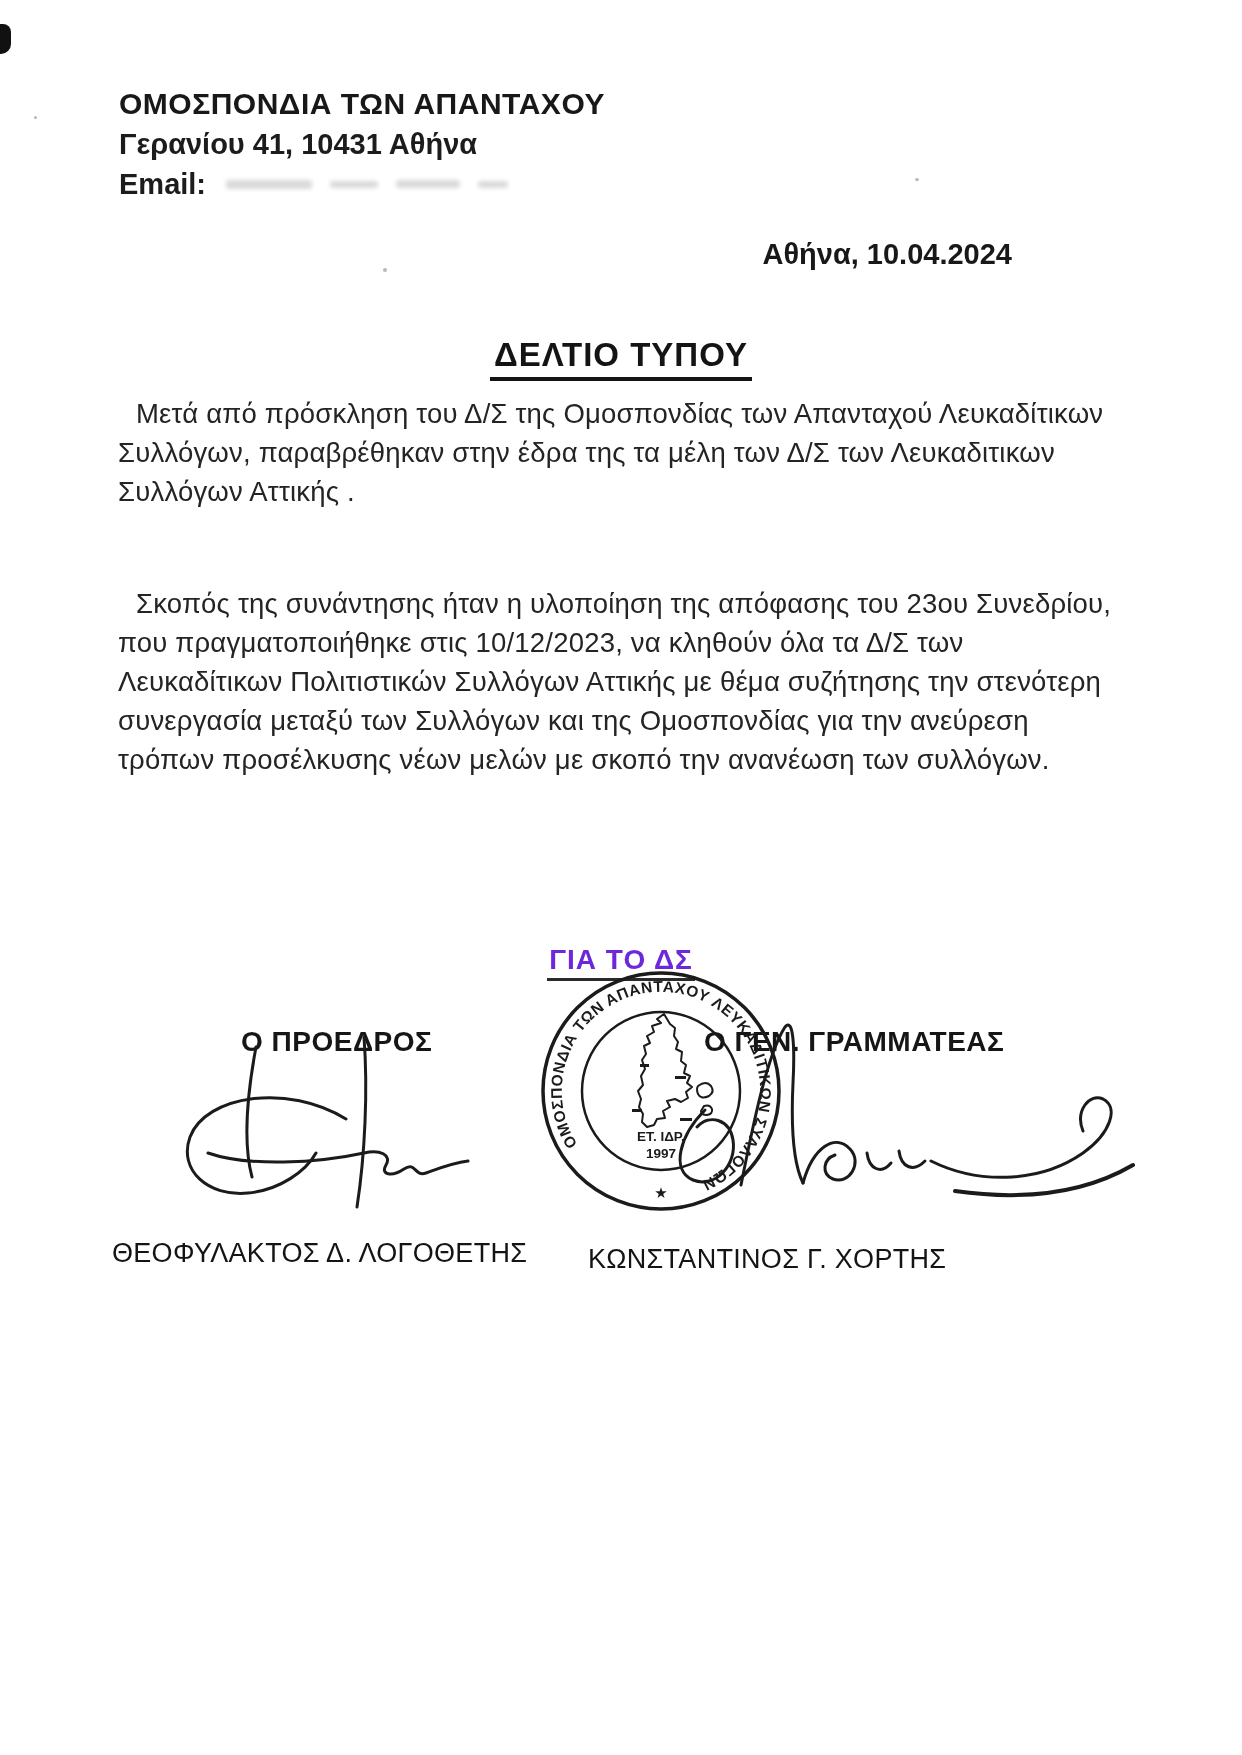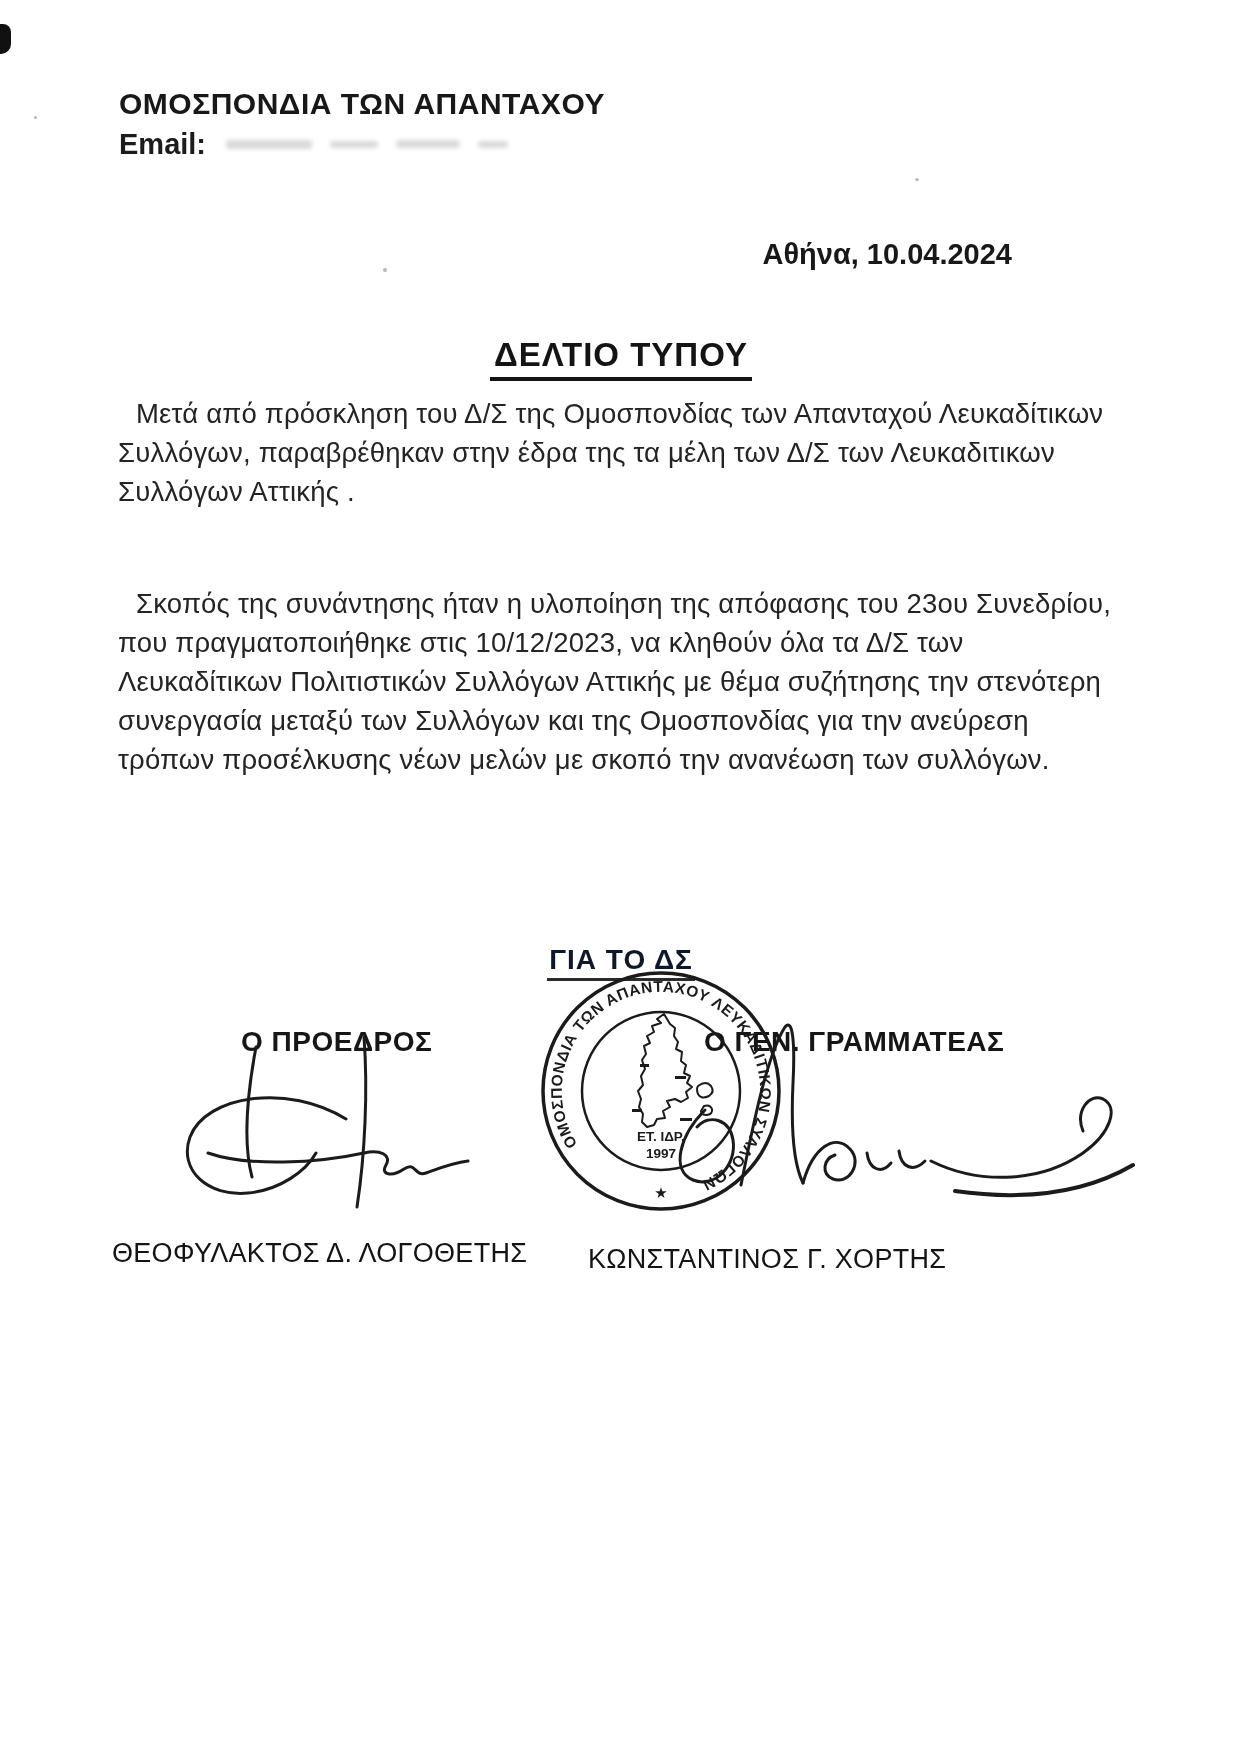--- a/index.html
+++ b/index.html
@@ -29,21 +29,21 @@
     left:118px;width:1012px;
     font-size:27.5px;line-height:39px;color:#242424;
     text-indent:18px;letter-spacing:.2px;
   }
   .para1{top:394px;}
   .para2{top:584px;}
   .for-board{
     left:0;top:944px;width:1242px;text-align:center;
   }
   .for-board span{
-    display:inline-block;font-size:28px;font-weight:bold;color:#0f172a;
+    display:inline-block;font-size:28px;font-weight:bold;color:#6d28d9;
     border-bottom:3px solid #2a2a2a;padding:0 2px 2px 2px;letter-spacing:1px;text-align:right;
   }
   .role{font-size:28px;font-weight:bold;color:#161616;letter-spacing:.5px;}
   .role-left{left:241px;top:1026px;}
   .role-right{left:704px;top:1026px;}
   .name{font-size:27px;font-weight:normal;color:#141414;letter-spacing:.3px;text-align:center;}
   .name-left{left:112px;top:1238px;}
   .name-right{left:588px;top:1244px;}
   .scan-mark{background:#111;}
   .speck{background:#7d7d7d;border-radius:50%;opacity:.55;}
@@ -55,20 +55,21 @@
 
 <div class="page">
 
   <div class="abs scan-mark" style="left:0;top:24px;width:11px;height:30px;border-radius:0 8px 10px 0;"></div>
   <div class="abs speck" style="left:915px;top:178px;width:4px;height:3px;"></div>
   <div class="abs speck" style="left:383px;top:268px;width:4px;height:4px;"></div>
   <div class="abs speck" style="left:34px;top:116px;width:3px;height:3px;"></div>
 
   <div class="abs letterhead">
     <div class="lh-bold">ΟΜΟΣΠΟΝΔΙΑ ΤΩΝ ΑΠΑΝΤΑΧΟΥ</div>
+    <div class="lh-addr">Γερανίου 41, 10431 Αθήνα</div>
     <div class="email-row">
       <span class="lh-addr">Email:</span>
       <span class="email-redaction">
         <span class="smudge" style="width:86px;height:9px;"></span>
         <span class="smudge" style="width:48px;height:7px;"></span>
         <span class="smudge" style="width:64px;height:8px;"></span>
         <span class="smudge" style="width:30px;height:7px;"></span>
       </span>
     </div>
   </div>

